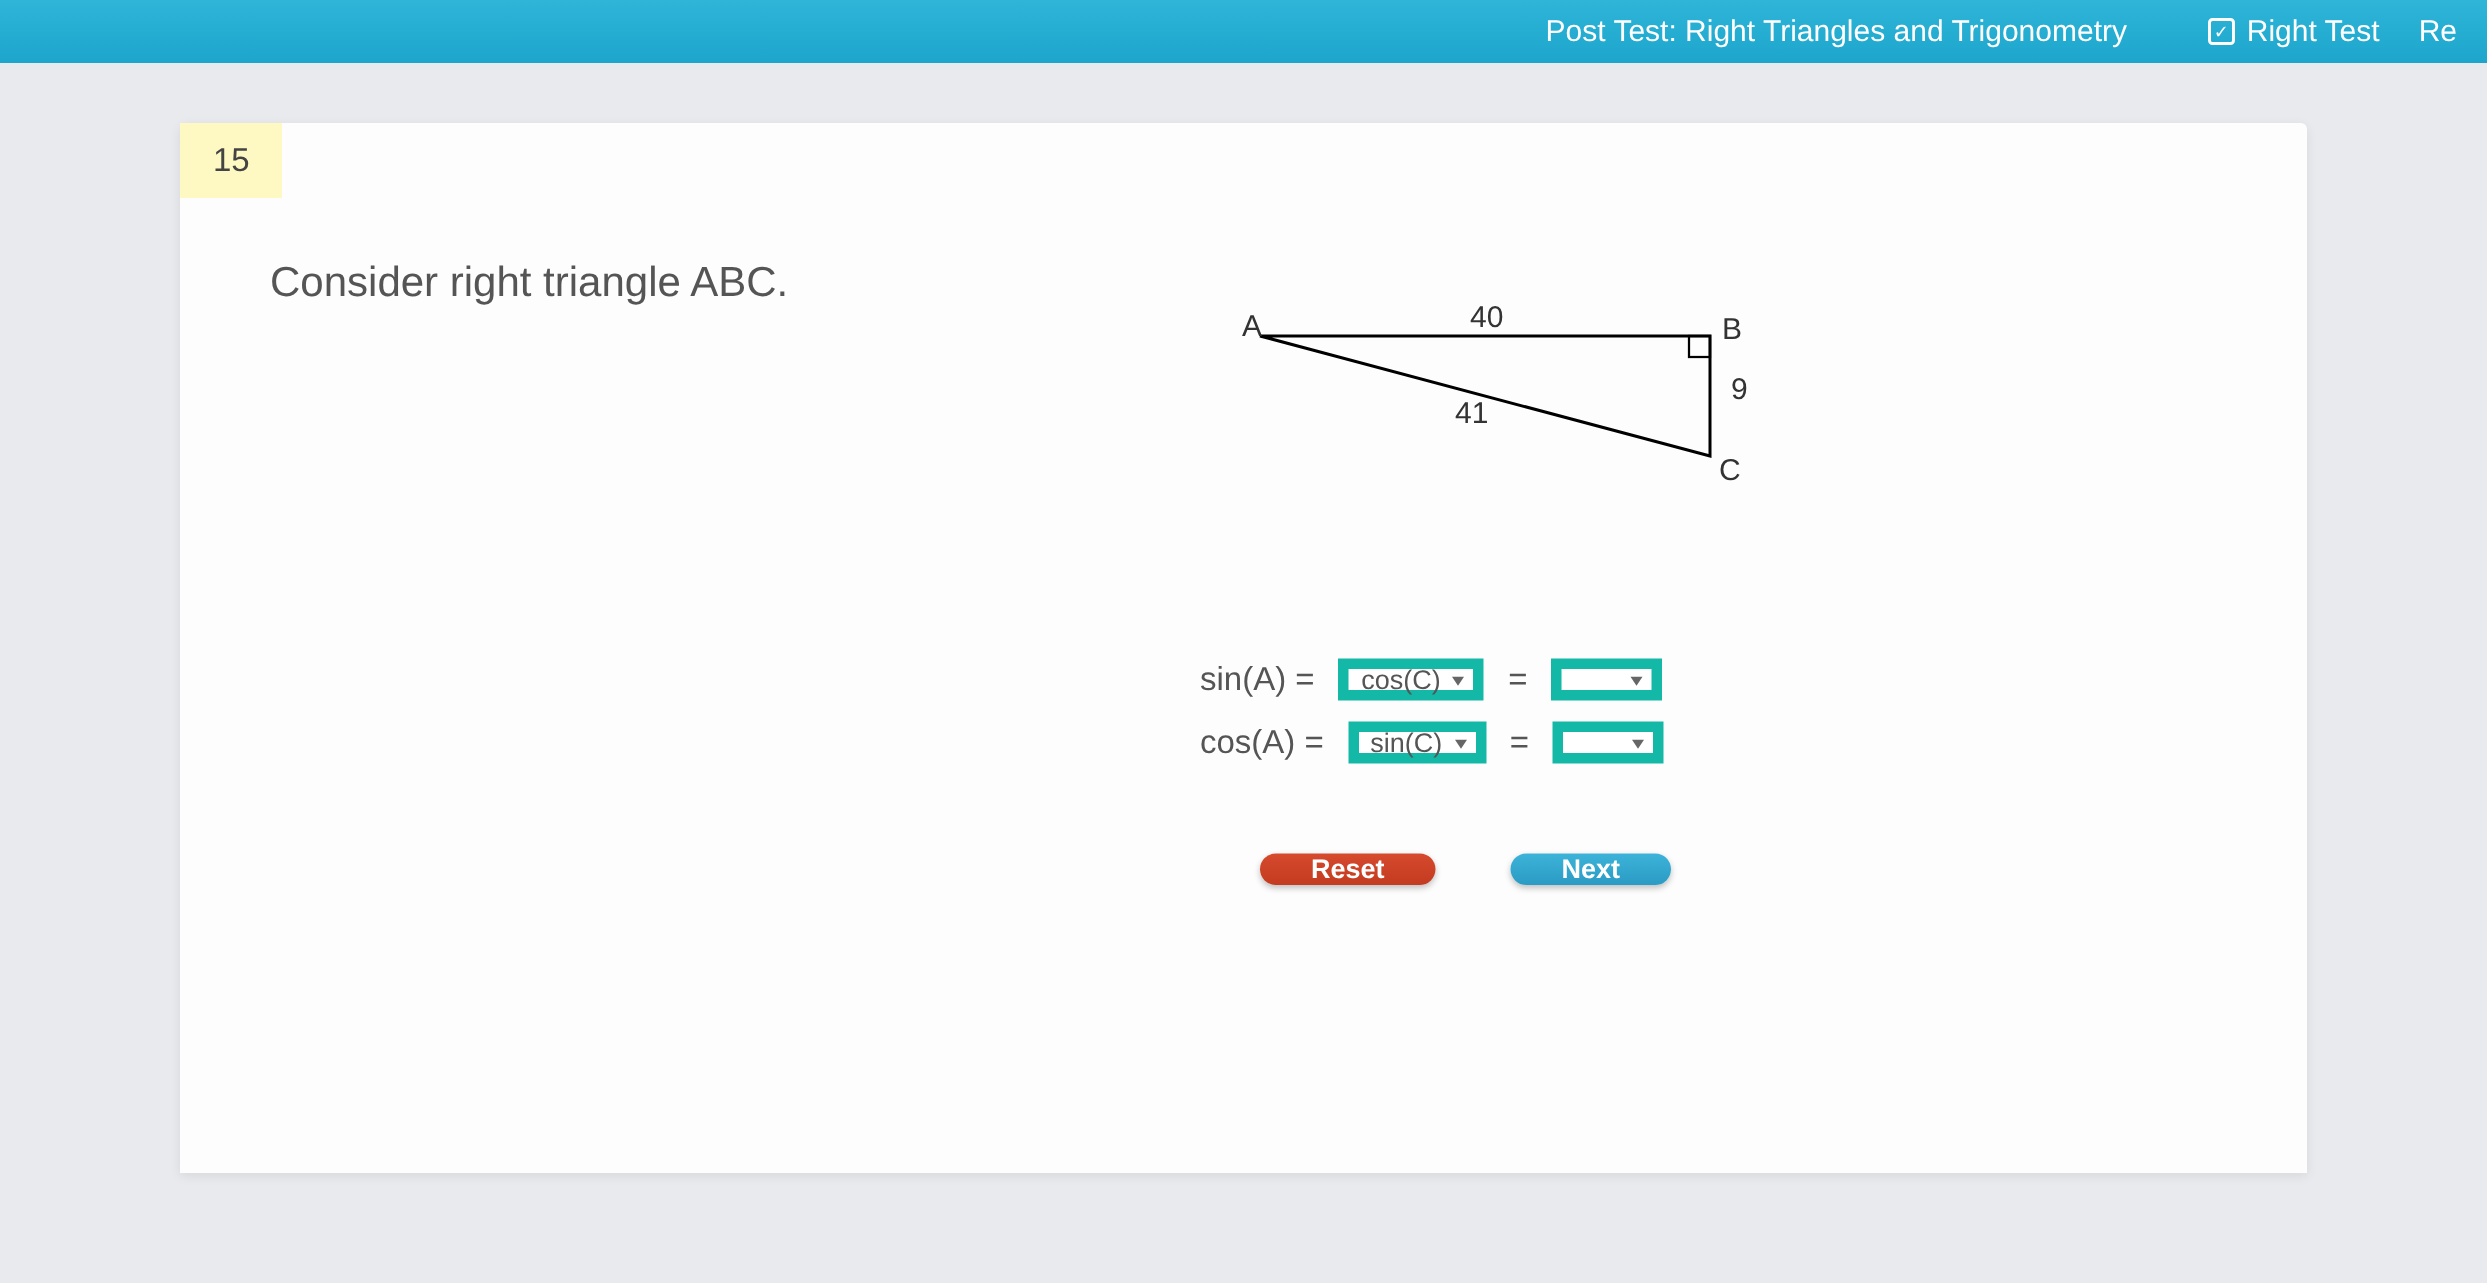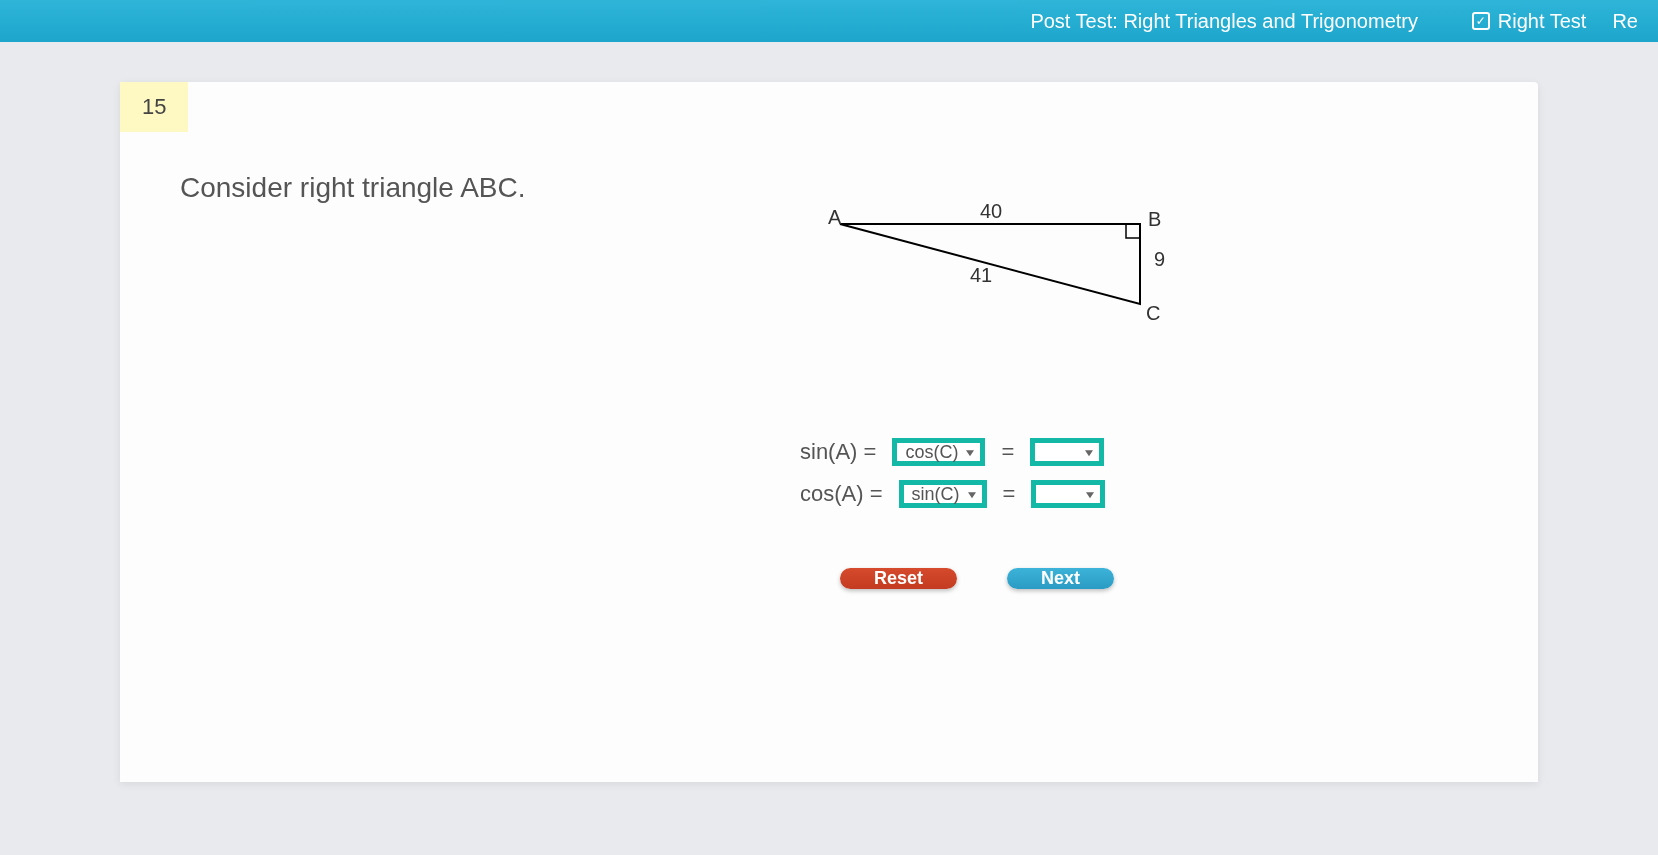--- a/index.html
+++ b/index.html
@@ -54,21 +54,21 @@
   width: 420px;
 }
 .answers {
   margin-left: 620px;
   margin-top: 90px;
   font-size: 22px;
   color: #555;
 }
 .answers .row { display:flex; align-items:center; gap:16px; margin-bottom:14px; }
 .sel {
-  border: 5px solid #14b8a6;
+  border: 7px solid #14b8a6;
   background: #fff;
   padding: 3px 22px 3px 8px;
   font-size: 18px;
   color:#555;
   position: relative;
   min-width: 74px;
   height: 28px;
   display:inline-flex; align-items:center;
   cursor: pointer;
 }

